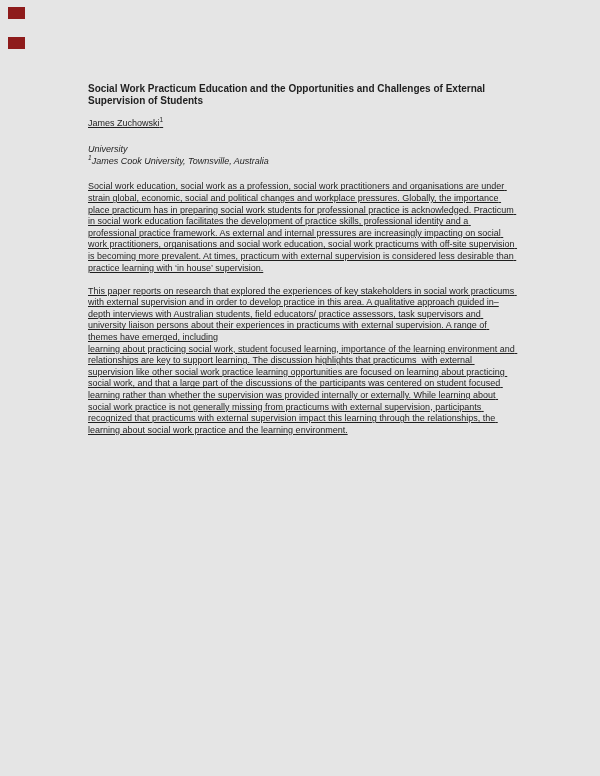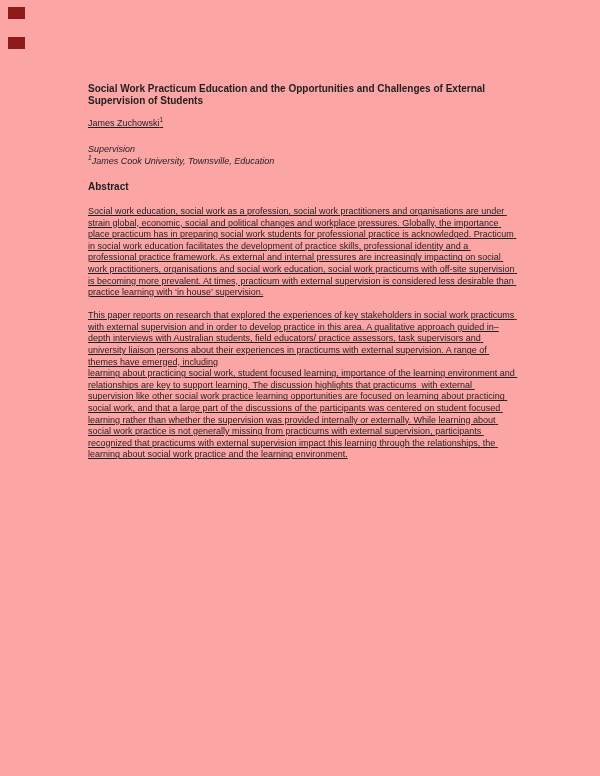--- a/index.html
+++ b/index.html
@@ -4,21 +4,21 @@
 <style>
   html, body {
     margin: 0;
     padding: 0;
     background: #ffffff;
   }
   .page {
     position: relative;
     width: 600px;
     height: 776px;
-    background: #fca5a5;
+    background: #e5e5e5;
     overflow: hidden;
     font-family: "Liberation Sans", "DejaVu Sans", sans-serif;
   }
   .mark {
     position: absolute;
     width: 17px;
     height: 12px;
   }
   .mark.m1 { left: 8px; top: 7px; }
   .mark.m2 { left: 8px; top: 37px; }
@@ -71,23 +71,22 @@
   <div class="mark m1" style="background-color: rgb(142, 27, 27);"></div>
 
   <div class="mark m2" style="background-color: rgb(142, 27, 27);"></div>
 
   <div class="content">
 
     <p class="title">Social Work Practicum Education and the Opportunities and Challenges of External Supervision of Students</p>
 
     <p class="author"><span class="name"><span>James Zuchowski</span><sup>1</sup></span></p>
 
-    <p class="affiliation"><span>Supervision</span><br><sup>1</sup><span>James Cook University, Townsville, Education</span></p>
+    <p class="affiliation"><span>University</span><br><sup>1</sup><span>James Cook University, Townsville, Australia</span></p>
 
-    <p class="abstract-heading">Abstract</p>
 
     <p class="para">Social work education, social work as a profession, social work practitioners and organisations are under strain global, economic, social and political changes and workplace pressures. Globally, the importance place practicum has in preparing social work students for professional practice is acknowledged. Practicum in social work education facilitates the development of practice skills, professional identity and a professional practice framework. As external and internal pressures are increasingly impacting on social work practitioners, organisations and social work education, social work practicums with off-site supervision is becoming more prevalent. At times, practicum with external supervision is considered less desirable than practice learning with ‘in house’ supervision.</p>
 
     <p class="para">This paper reports on research that explored the experiences of key stakeholders in social work practicums with external supervision and in order to develop practice in this area. A qualitative approach guided in–depth interviews with Australian students, field educators/ practice assessors, task supervisors and university liaison persons about their experiences in practicums with external supervision. A range of themes have emerged, including
 learning about practicing social work, student focused learning, importance of the learning environment and relationships are key to support learning. The discussion highlights that practicums  with external supervision like other social work practice learning opportunities are focused on learning about practicing social work, and that a large part of the discussions of the participants was centered on student focused learning rather than whether the supervision was provided internally or externally. While learning about social work practice is not generally missing from practicums with external supervision, participants recognized that practicums with external supervision impact this learning through the relationships, the learning about social work practice and the learning environment.</p>
 
   </div>
 </div>
 
 </body></html>

